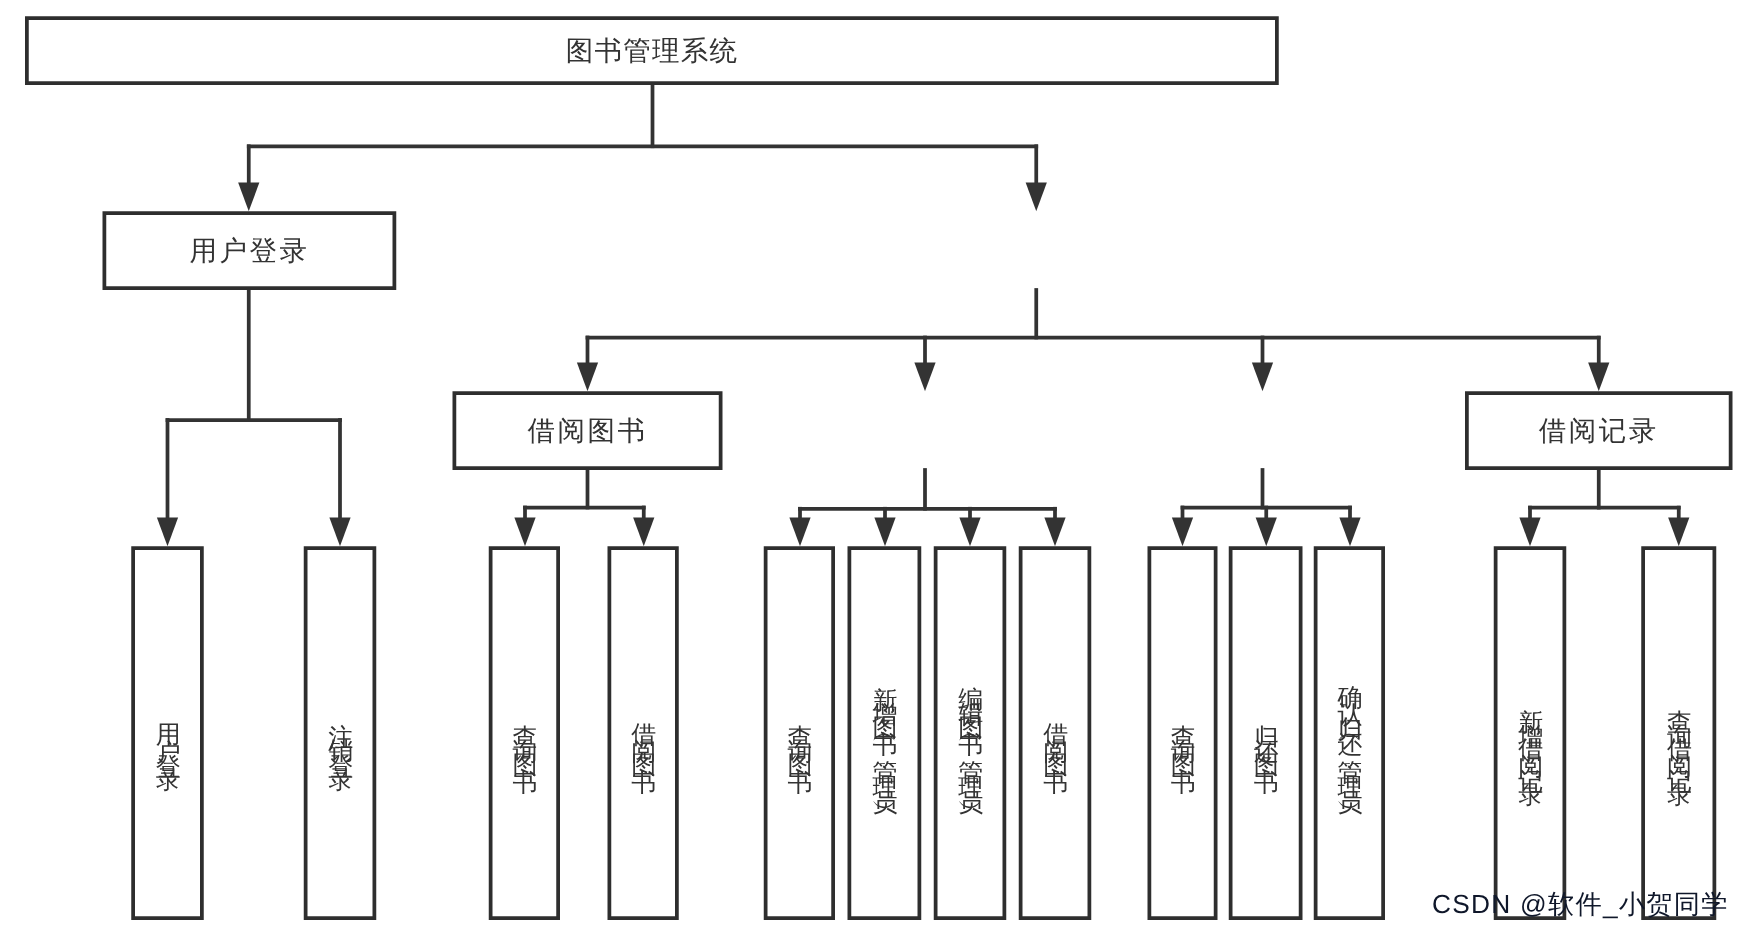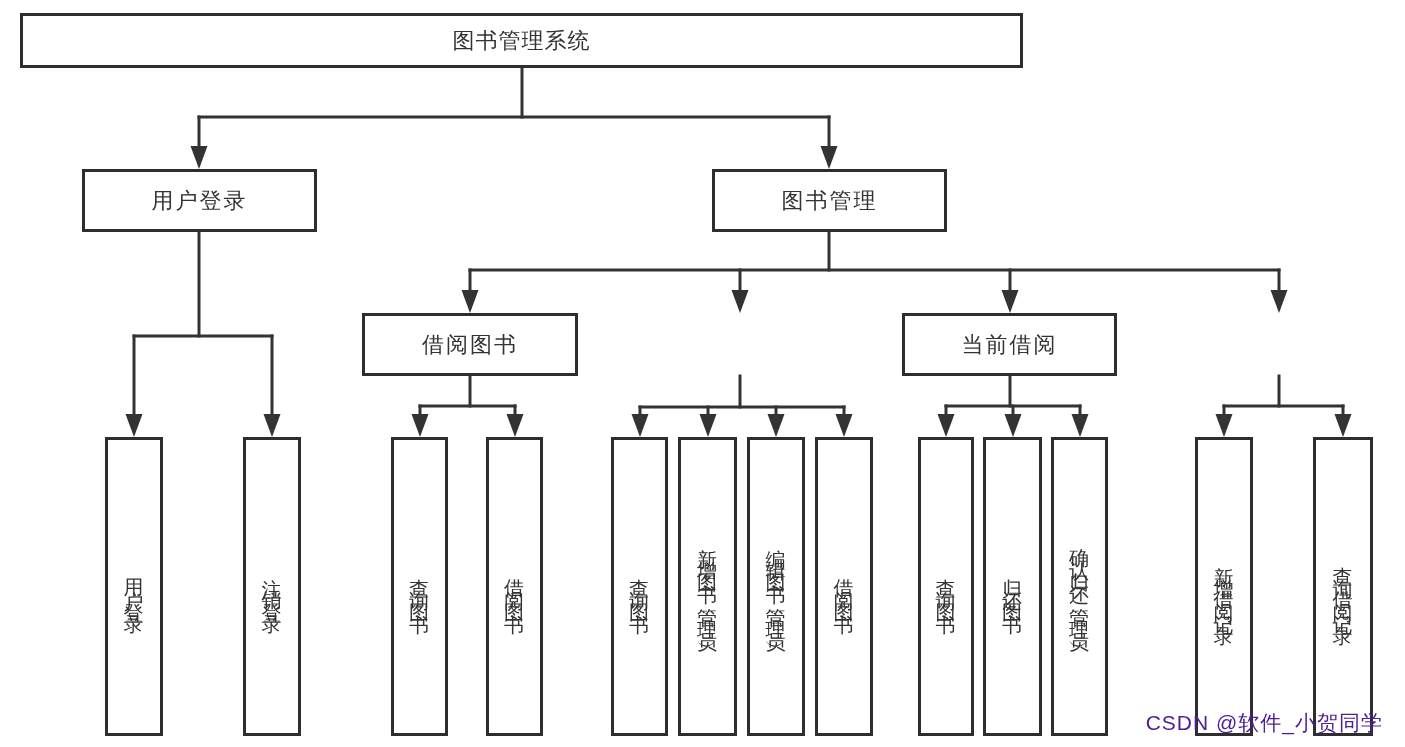--- a/index.html
+++ b/index.html
@@ -49,21 +49,21 @@
   }
   .vbox span {
     display: block;
   }
   .watermark {
     position: absolute;
     right: 22px;
     bottom: 10px;
     z-index: 3;
     font-size: 21px;
-    color: #4c1d95;
+    color: #0f172a;
     letter-spacing: 1px;
     white-space: nowrap;
   }
 </style>
 </head>
 <body>
 
 <div class="canvas">
 
   <svg class="connectors" width="1405" height="747" viewBox="0 0 1405 747">
@@ -130,24 +130,23 @@
     <use href="#ah" x="946" y="437"></use>
     <use href="#ah" x="1013" y="437"></use>
     <use href="#ah" x="1080" y="437"></use>
     <use href="#ah" x="1224" y="437"></use>
     <use href="#ah" x="1343" y="437"></use>
   </svg>
 
   <div class="node hbox root" style="left:20px; top:13px; width:1003px; height:55px;">图书管理系统</div>
 
   <div class="node hbox" style="left:82px; top:169px; width:235px; height:63px;">用户登录</div>
-  <div class="node hbox" style="left:712px; top:169px; width:235px; height:63px;">图书管理</div>
 
   <div class="node hbox" style="left:362px; top:313px; width:216px; height:63px;">借阅图书</div>
-  <div class="node hbox" style="left:902px; top:313px; width:215px; height:63px;">当前借阅</div>
+  <div class="node hbox" style="left:1172px; top:313px; width:214px; height:63px;">借阅记录</div>
 
   <div class="node vbox" style="left:105px; top:437px; width:58px; height:299px;">
     <span>用户登录</span>
   </div>
   <div class="node vbox" style="left:243px; top:437px; width:58px; height:299px;">
     <span>注销登录</span>
   </div>
 
   <div class="node vbox" style="left:391px; top:437px; width:57px; height:299px;">
     <span>查询图书</span>

